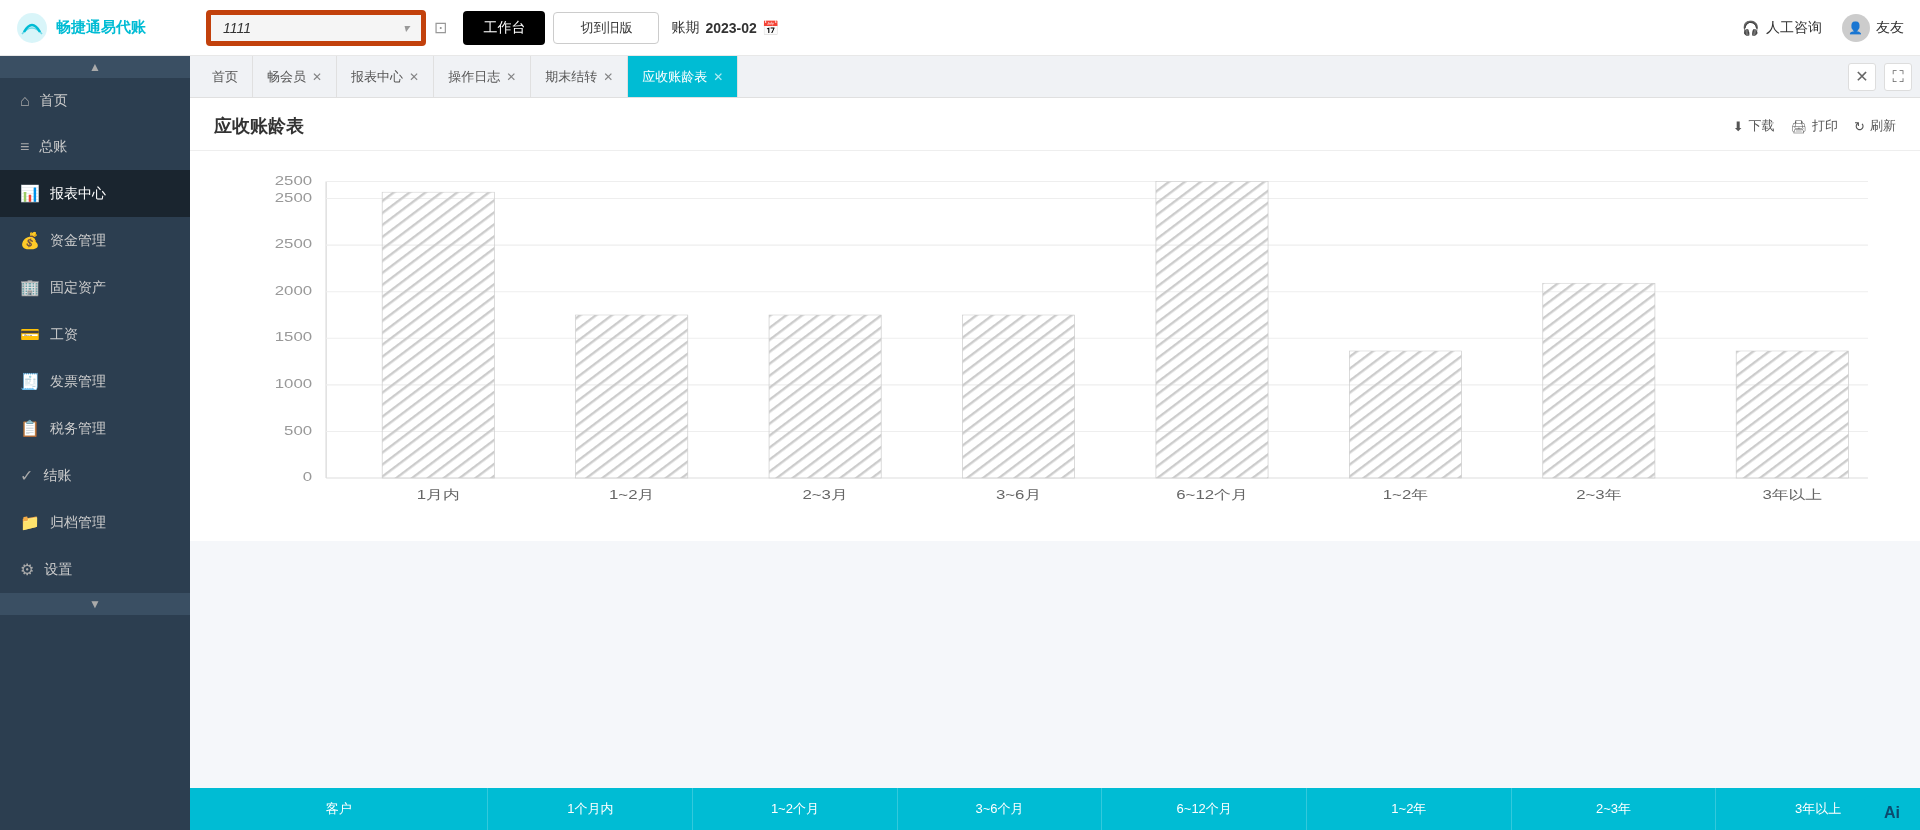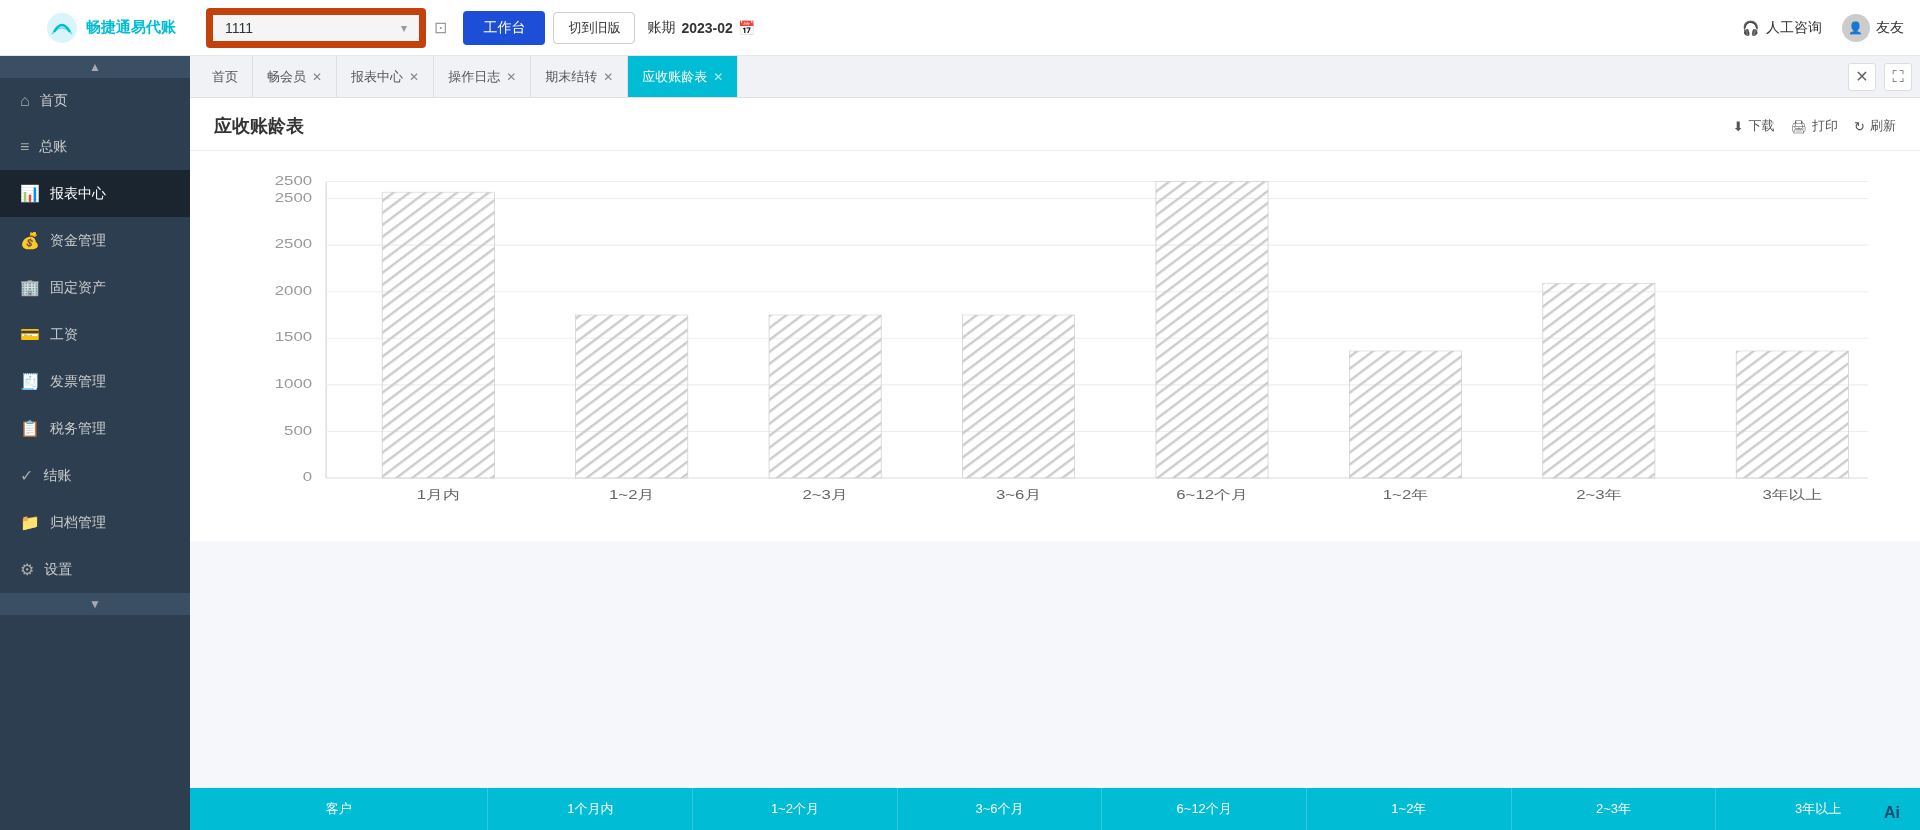--- a/index.html
+++ b/index.html
@@ -15,66 +15,66 @@
       border-bottom: 1px solid #e8e8e8;
       flex-shrink: 0;
       z-index: 10;
     }
     .logo-area {
       width: 190px;
       display: flex;
       align-items: center;
       gap: 8px;
       flex-shrink: 0;
-      justify-content: center;
     }
     .logo-icon {
       width: 32px;
       height: 32px;
     }
     .logo-text {
       color: #00bcd4;
       font-size: 15px;
       font-weight: bold;
     }
     .company-selector {
       display: flex;
       align-items: center;
       gap: 8px;
       background: #f5f5f5;
-      border: 7px solid #c2410c;
+      border: 5px solid #c2410c;
       border-radius: 4px;
       padding: 5px 12px;
       min-width: 220px;
       cursor: pointer;
+      font-style: italic;
     }
     .company-name { font-size: 14px; color: #333; flex: 1; }
     .chevron-icon { color: #999; font-size: 12px; }
     .copy-icon {
       margin-left: 8px;
       color: #999;
       cursor: pointer;
       font-size: 16px;
     }
     .workbench-btn {
-      background: #1d4ed8;
+      background: #000000;
       color: #fff;
       border: none;
       border-radius: 4px;
       padding: 8px 20px;
       font-size: 14px;
       cursor: pointer;
       margin-left: 16px;
     }
     .switch-btn {
       background: #fff;
       color: #333;
       border: 1px solid #ccc;
       border-radius: 4px;
-      padding: 6px 14px;
+      padding: 6px 26px;
       font-size: 13px;
       cursor: pointer;
       margin-left: 8px;
     }
     .period-area {
       display: flex;
       align-items: center;
       gap: 6px;
       margin-left: 12px;
       color: #333;

